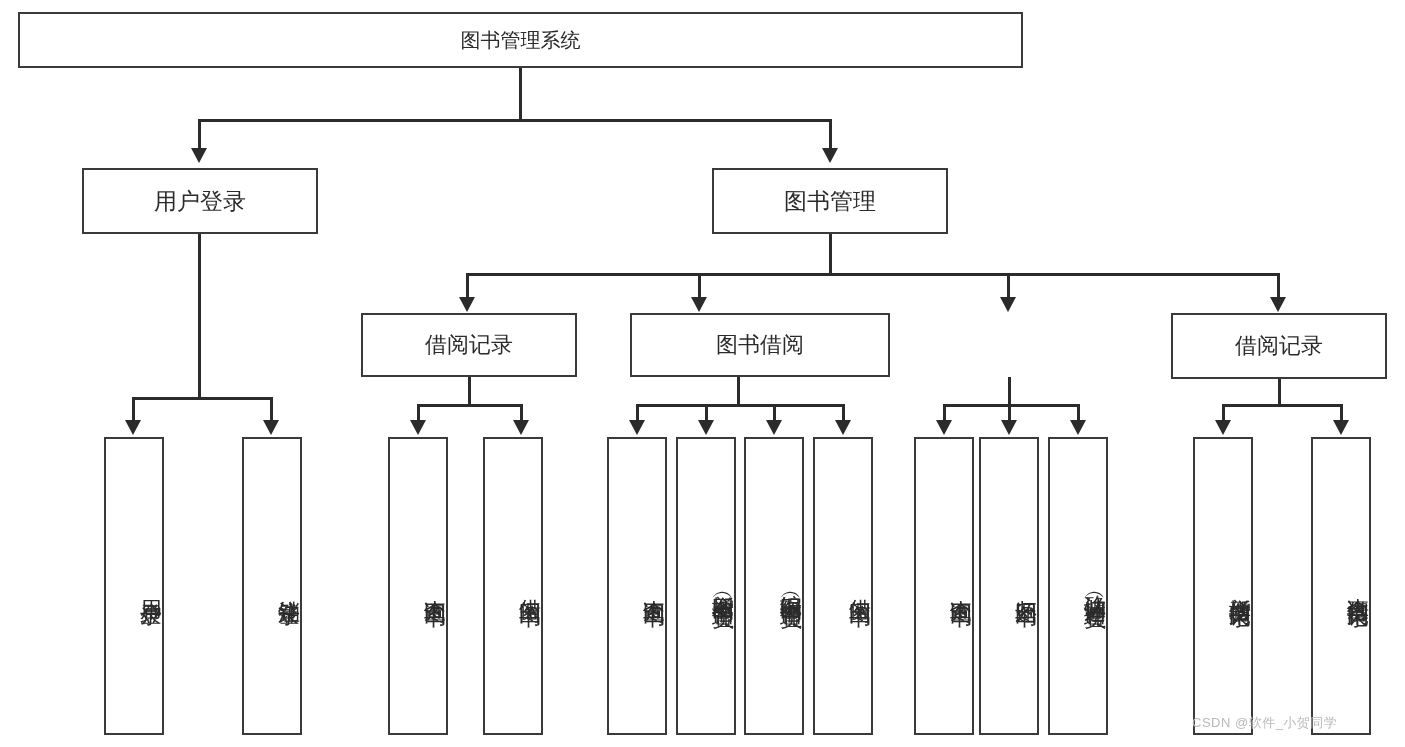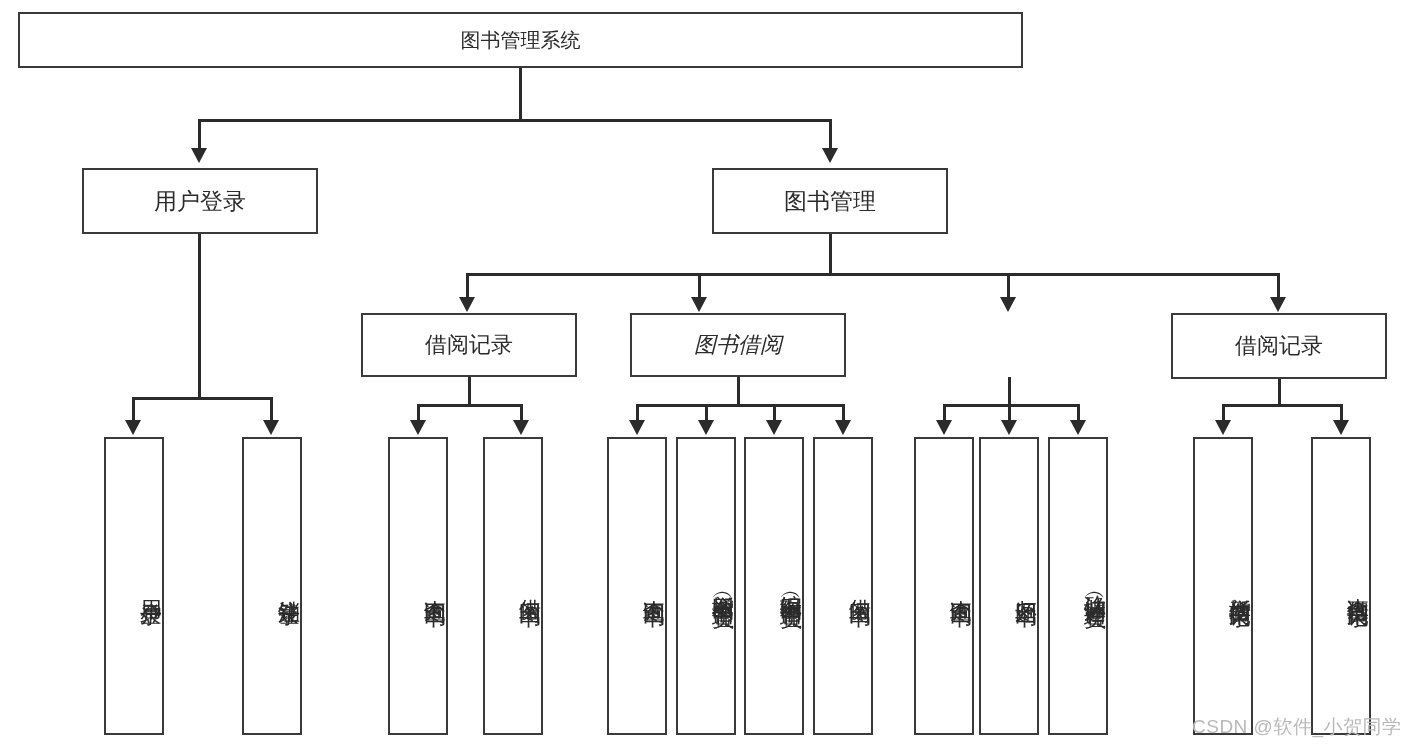--- a/index.html
+++ b/index.html
@@ -72,21 +72,21 @@
     height: 0;
     border-left: 8px solid transparent;
     border-right: 8px solid transparent;
     border-top: 15px solid #2b2b2b;
     z-index: 2;
   }
   
   #watermark {
     position: absolute;
     color: #b9b9b9;
-    font-size: 19px;
+    font-size: 13px;
     letter-spacing: 0.5px;
     z-index: 5;
     white-space: nowrap;
     user-select: none;
   }
 </style>
 </head>
 <body>
 
 <div id="canvas">
@@ -125,21 +125,21 @@
   <div class="vline" style="left:698px; top:273px; height:26px;"></div>
   <div class="arrow" style="left:691px; top:297px;"></div>
   <div class="vline" style="left:1007px; top:273px; height:26px;"></div>
   <div class="arrow" style="left:1000px; top:297px;"></div>
   <div class="vline" style="left:1277px; top:273px; height:26px;"></div>
   <div class="arrow" style="left:1270px; top:297px;"></div>
 
   <div class="node lvl2" style="left:361px; top:313px; width:216px; height:64px;">
     <span>借阅记录</span>
   </div>
-  <div class="node lvl2" style="left:630px; top:313px; width:216px; height:64px;font-style:italic;">
+  <div class="node lvl2" style="left:630px; top:313px; width:260px; height:64px;">
     <span>图书借阅</span>
   </div>
   <div class="node lvl2" style="left:1171px; top:313px; width:216px; height:66px;">
     <span>借阅记录</span>
   </div>
 
   <div class="vline" style="left:468px; top:377px; height:28px;"></div>
   <div class="hline" style="left:417px; top:404px; width:105px;"></div>
   <div class="vline" style="left:417px; top:404px; height:18px;"></div>
   <div class="arrow" style="left:410px; top:420px;"></div>

